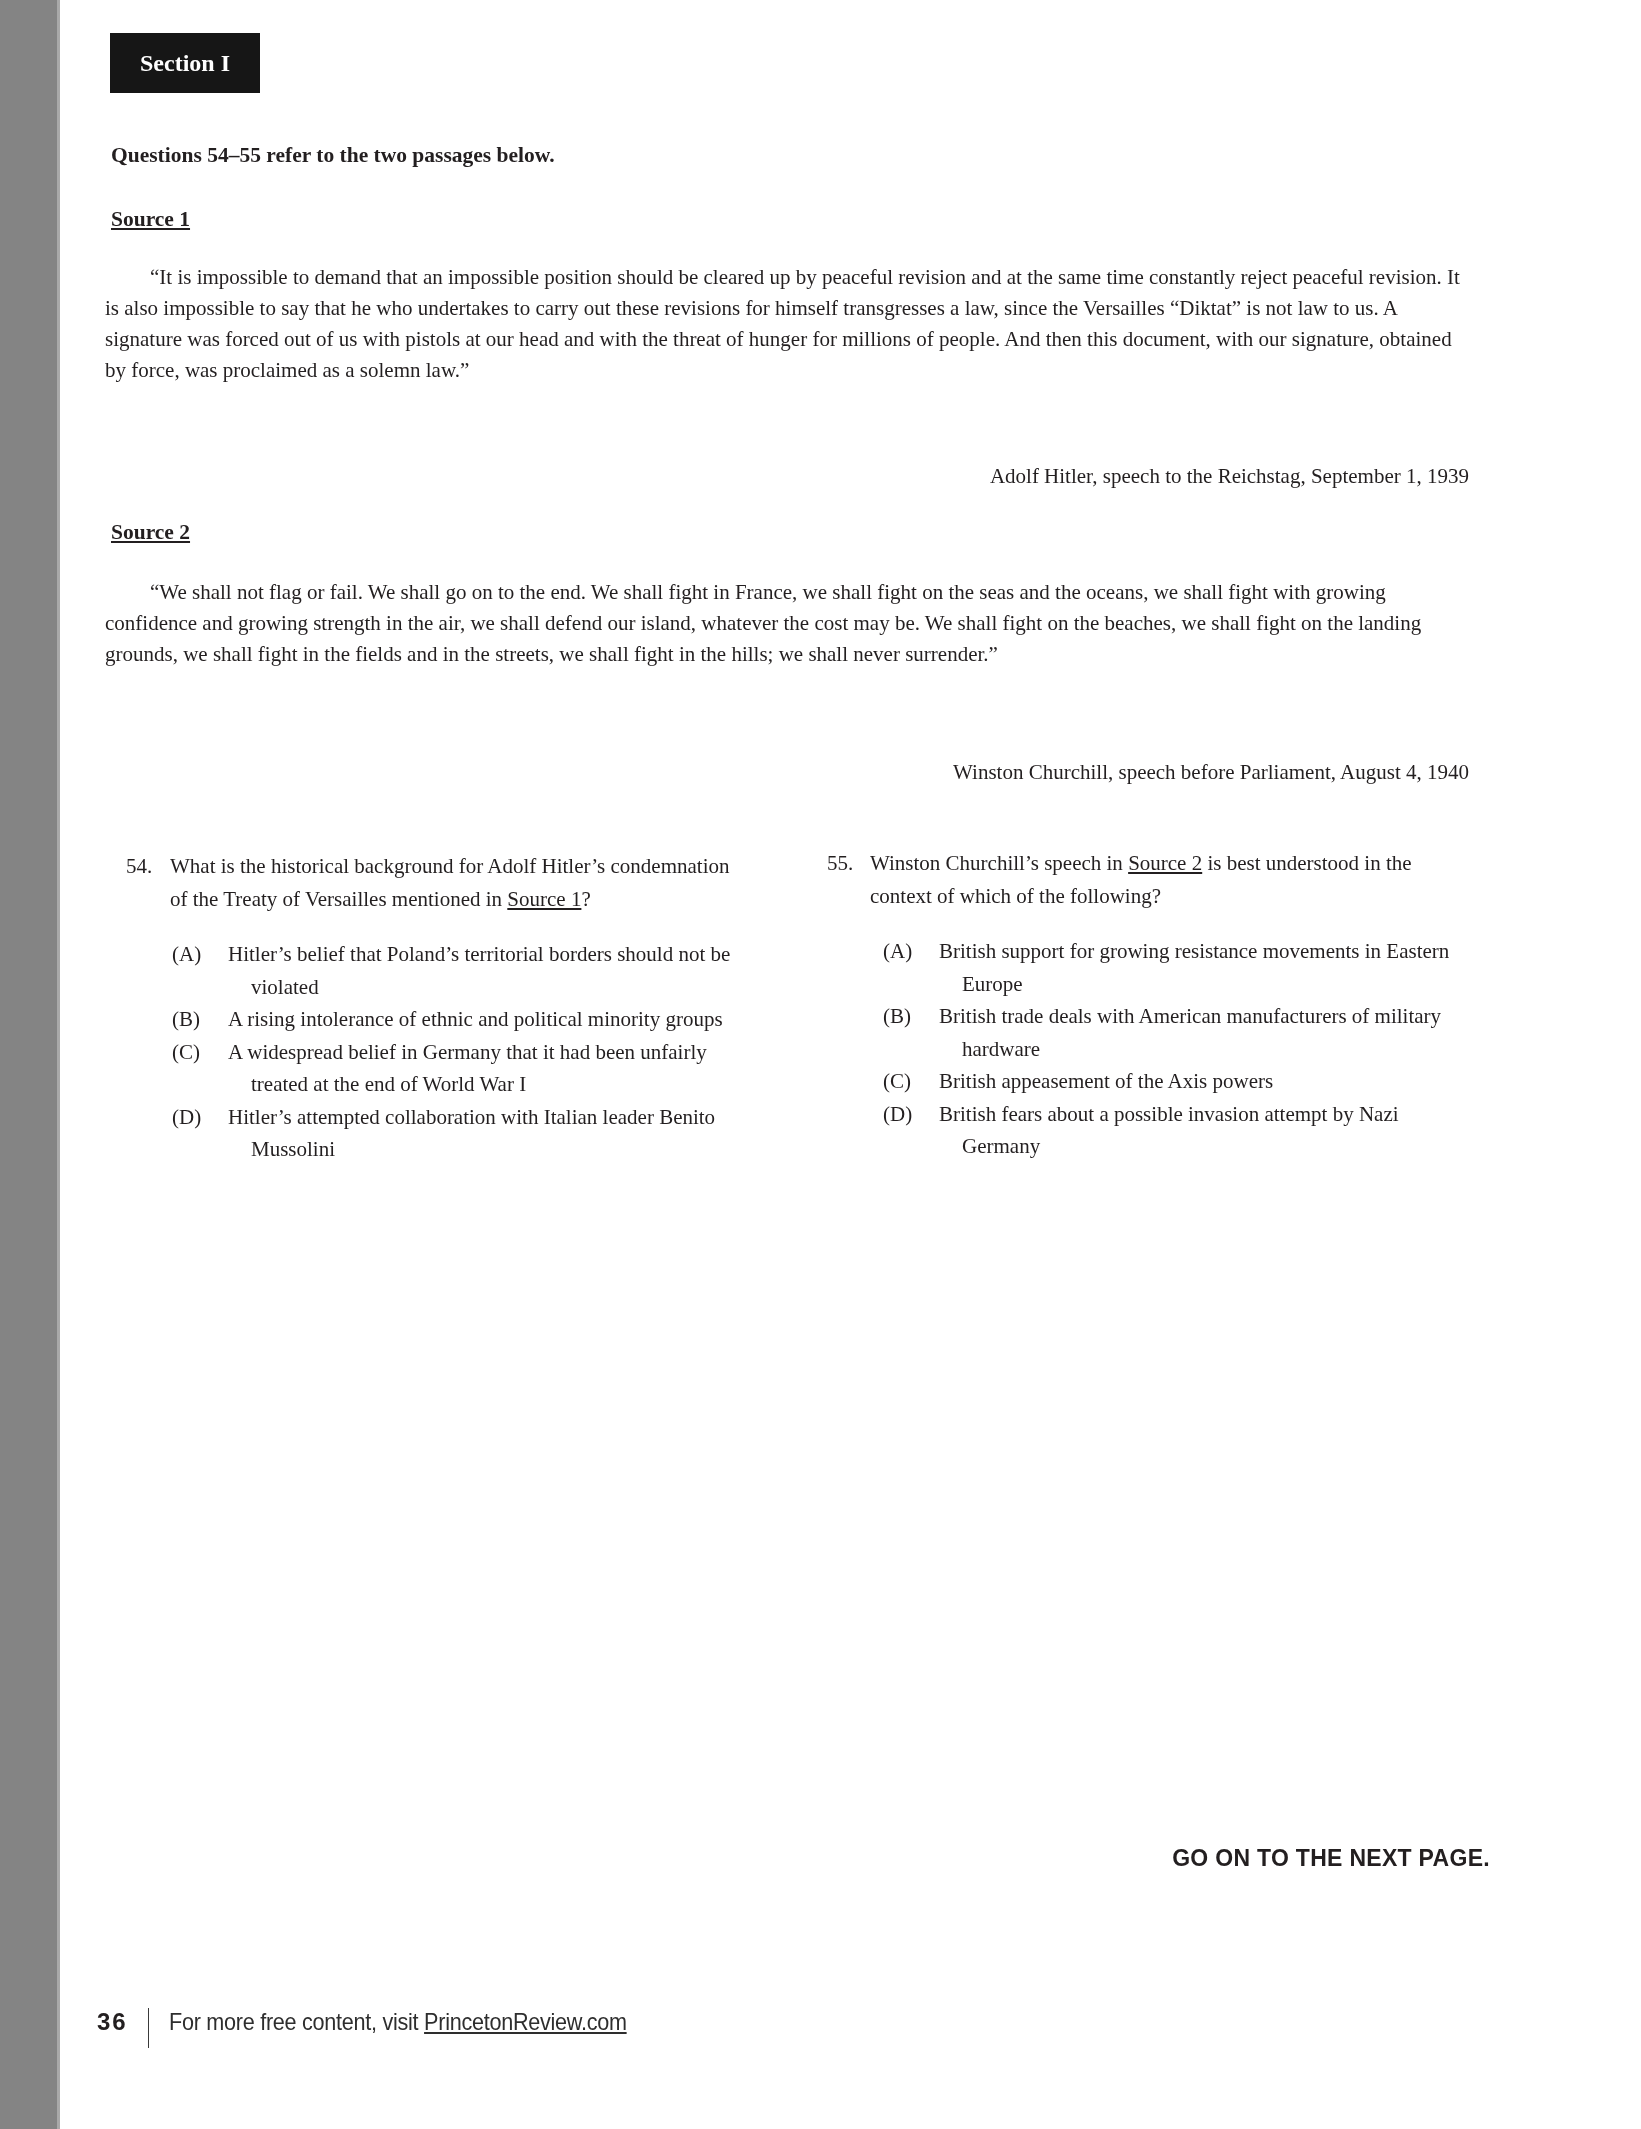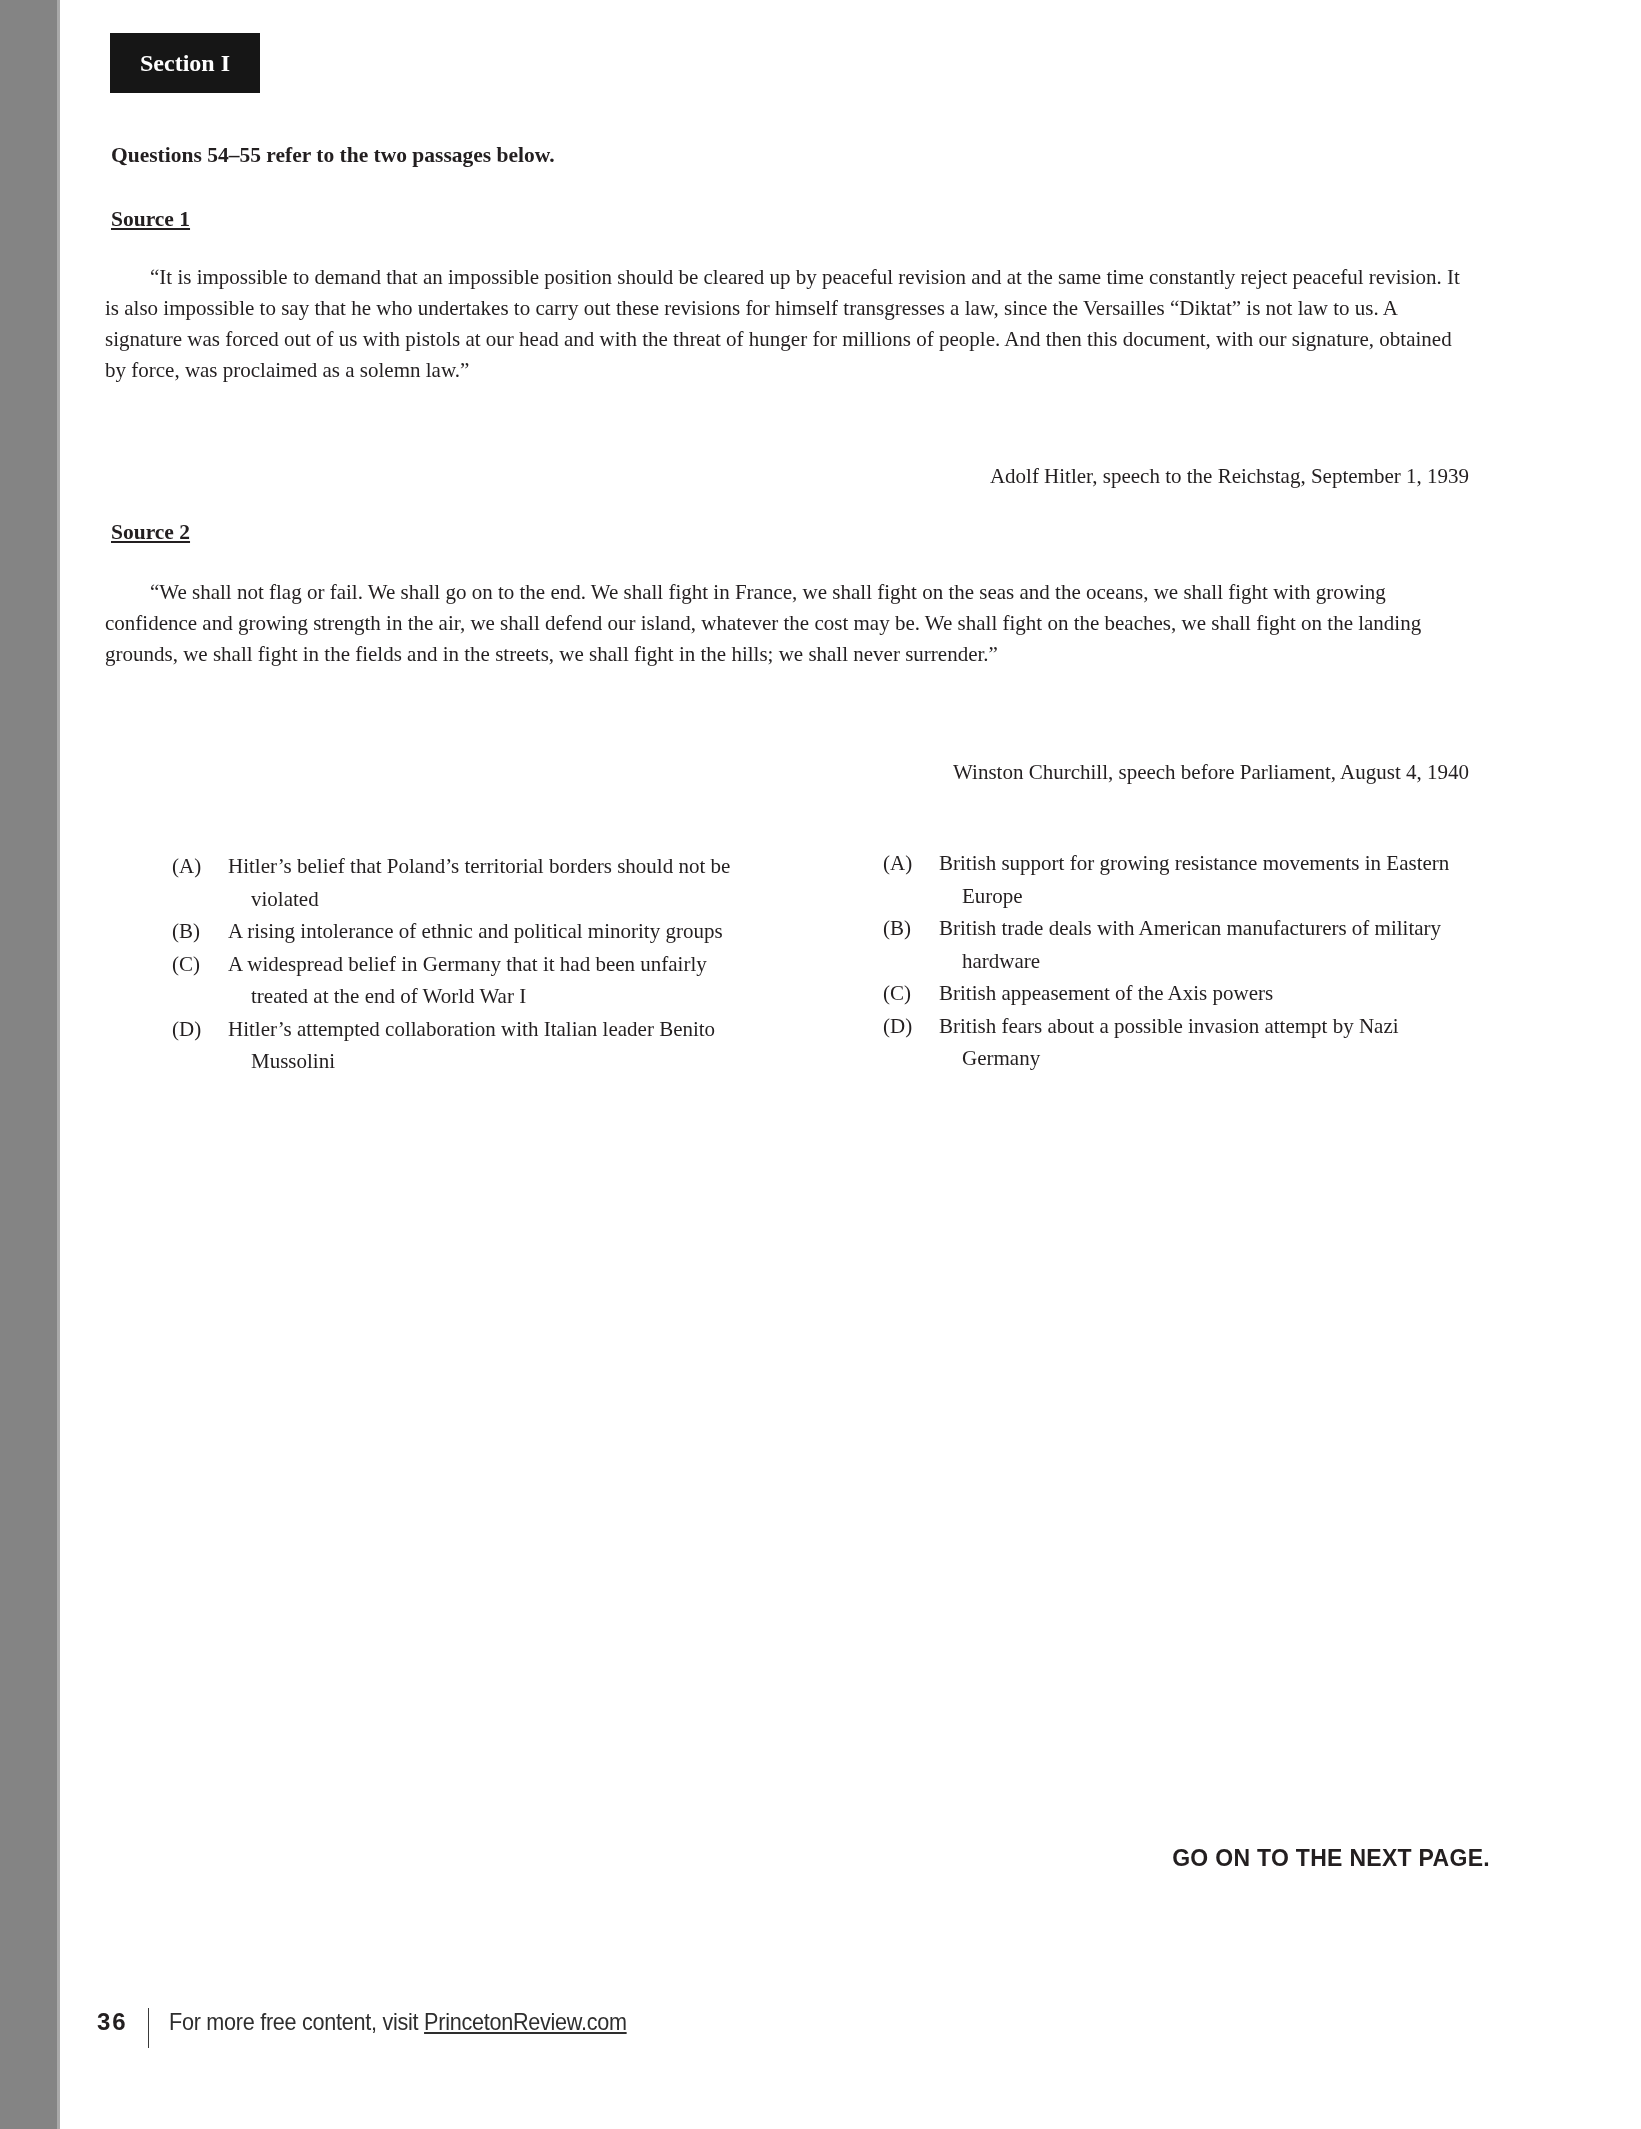--- a/index.html
+++ b/index.html
@@ -136,20 +136,24 @@
 
 <h3 class="src-label src1-label">Source 1</h3>
 <p class="passage passage1">“It is impossible to demand that an impossible position should be cleared up by peaceful revision and at the same time constantly reject peaceful revision. It is also impossible to say that he who undertakes to carry out these revisions for himself transgresses a law, since the Versailles “Diktat” is not law to us. A signature was forced out of us with pistols at our head and with the threat of hunger for millions of people. And then this document, with our signature, obtained by force, was proclaimed as a solemn law.”</p>
 <p class="attribution attr1">Adolf Hitler, speech to the Reichstag, September 1, 1939</p>
 
 <h3 class="src-label src2-label">Source 2</h3>
 <p class="passage passage2">“We shall not flag or fail. We shall go on to the end. We shall fight in France, we shall fight on the seas and the oceans, we shall fight with growing confidence and growing strength in the air, we shall defend our island, whatever the cost may be. We shall fight on the beaches, we shall fight on the landing grounds, we shall fight in the fields and in the streets, we shall fight in the hills; we shall never surrender.”</p>
 <p class="attribution attr2">Winston Churchill, speech before Parliament, August 4, 1940</p>
 
 <div class="qcol qcol1">
+  <div class="qrow">
+    <span class="qnum">54.</span>
+    <p class="qstem"><span>What is the historical background for Adolf Hitler’s condemnation of the Treaty of Versailles mentioned in </span><span class="ul">Source 1</span><span>?</span></p>
+  </div>
   <div class="choices-1">
     <div class="choice">
       <span class="clabel">(A)</span>
       <p class="ctext">Hitler’s belief that Poland’s territorial borders should not be violated</p>
     </div>
     <div class="choice">
       <span class="clabel">(B)</span>
       <p class="ctext">A rising intolerance of ethnic and political minority groups</p>
     </div>
     <div class="choice">
@@ -157,20 +161,24 @@
       <p class="ctext">A widespread belief in Germany that it had been unfairly treated at the end of World War I</p>
     </div>
     <div class="choice">
       <span class="clabel">(D)</span>
       <p class="ctext">Hitler’s attempted collaboration with Italian leader Benito Mussolini</p>
     </div>
   </div>
 </div>
 
 <div class="qcol qcol2">
+  <div class="qrow">
+    <span class="qnum">55.</span>
+    <p class="qstem"><span>Winston Churchill’s speech in </span><span class="ul">Source 2</span><span> is best understood in the context of which of the following?</span></p>
+  </div>
   <div class="choices-2">
     <div class="choice">
       <span class="clabel">(A)</span>
       <p class="ctext">British support for growing resistance movements in Eastern Europe</p>
     </div>
     <div class="choice">
       <span class="clabel">(B)</span>
       <p class="ctext">British trade deals with American manufacturers of military hardware</p>
     </div>
     <div class="choice">

